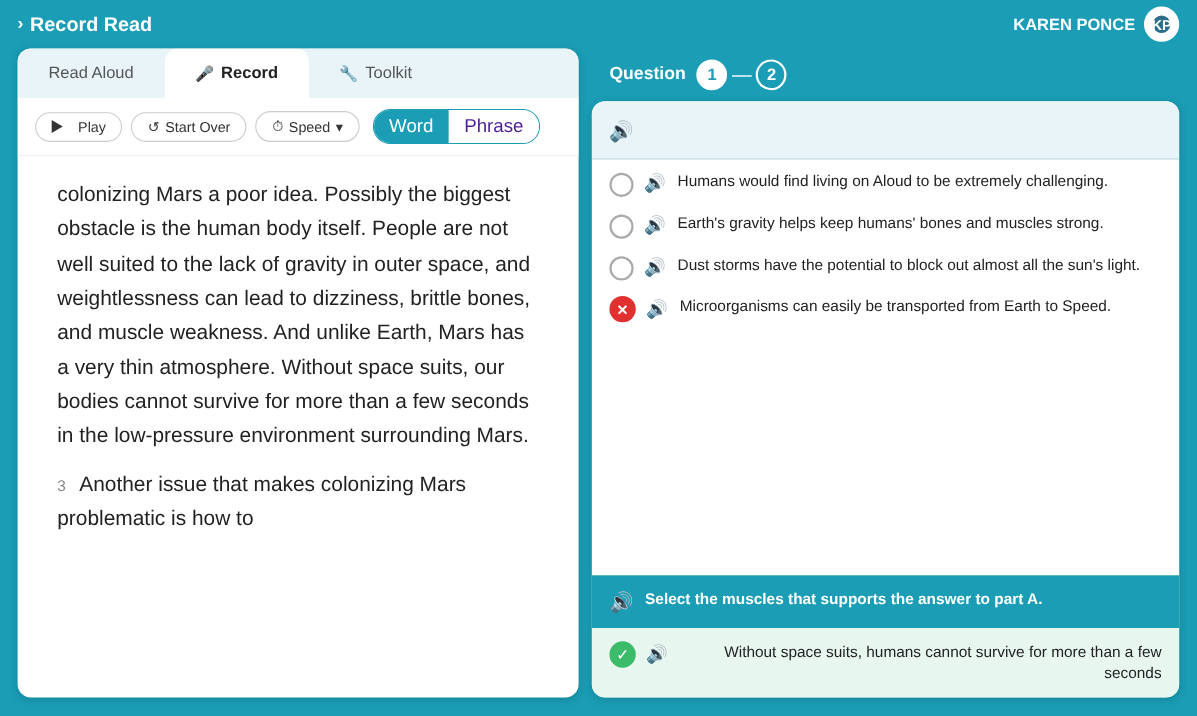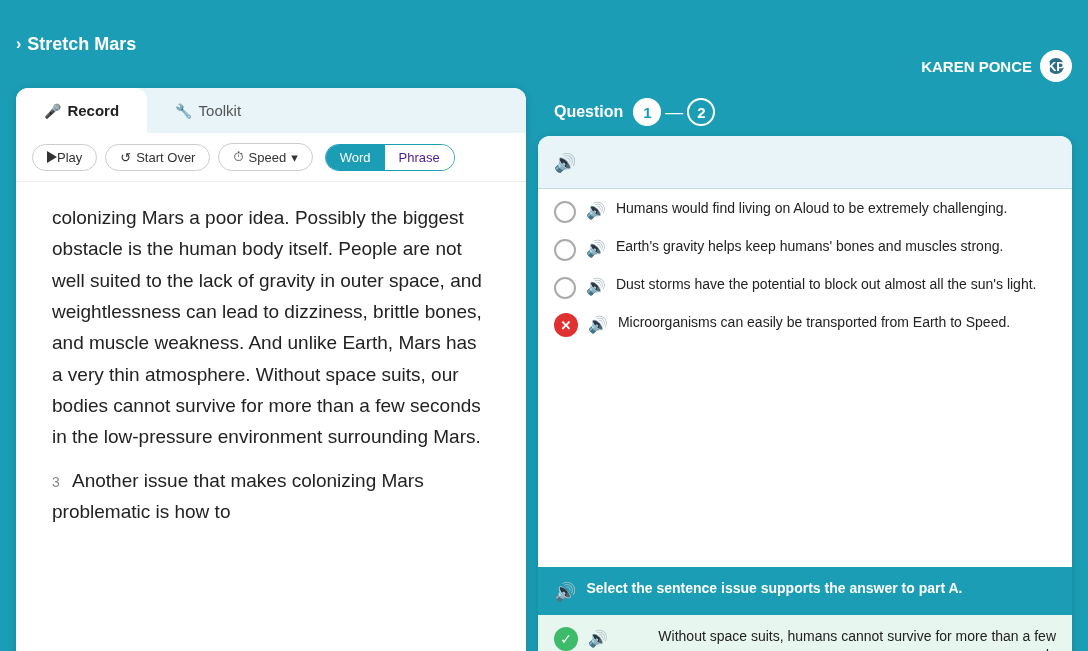--- a/index.html
+++ b/index.html
@@ -30,21 +30,20 @@
     .breadcrumb .chevron {
       margin-right: 6px;
       font-size: 16px;
     }
     .user-area {
       display: flex;
       align-items: center;
       color: #fff;
       font-weight: 700;
       font-size: 15px;
-      margin-top: 44px;
     }
     .user-avatar {
       width: 32px;
       height: 32px;
       border-radius: 50%;
       background: #2c6e8a;
       border: 8px solid #ffffff;
       margin-left: 8px;
       display: flex; align-items: center; justify-content: center;
       color: #fff; font-size: 13px; font-weight: bold;
@@ -102,21 +101,21 @@
       display: flex;
       align-items: center;
       padding: 10px 16px;
       gap: 8px;
       border-bottom: 1px solid #eee;
       background: #fff;
     }
     .btn-play {
       display: flex;
       align-items: center;
-      gap: 0;
+      gap: 14px;
       background: #fff;
       border: 1.5px solid #ccc;
       border-radius: 20px;
       padding: 5px 14px;
       font-size: 13px;
       cursor: pointer;
       color: #333;
     }
     .btn-play .play-triangle {
       width: 0;
@@ -151,21 +150,21 @@
     }
     .word-phrase-toggle {
       display: flex;
       border-radius: 20px;
       overflow: hidden;
       border: 1.5px solid #1a9db5;
       margin-left: 4px;
     }
     .word-phrase-toggle .wpt-btn {
       padding: 5px 14px;
-      font-size: 13px;
+      font-size: 17px;
       cursor: pointer;
       border: none;
     }
     .word-phrase-toggle .wpt-btn.active {
       background: #1a9db5;
       color: #fff;
     }
     .word-phrase-toggle .wpt-btn:not(.active) {
       background: #fff;
       color: #4c1d95;
@@ -366,33 +365,36 @@
       font-weight: bold;
       flex-shrink: 0;
     }
   </style>
 </head>
 <body>
 
 <div class="top-bar">
   <div class="breadcrumb">
     <span class="chevron">›</span>
-    <span>Stretch Mars</span>
+    <span>Record Read</span>
   </div>
   <div class="user-area">
     <span>KAREN PONCE</span>
     <div class="user-avatar">KP</div>
   </div>
 </div>
 
 <div class="main-content">
 
   <div class="left-panel">
 
     <div class="tabs">
+      <button class="tab">
+        <span>Read Aloud</span>
+      </button>
       <button class="tab active">
         <span class="tab-icon">🎤</span>
         <span>Record</span>
       </button>
       <button class="tab">
         <span class="tab-icon">🔧</span>
         <span>Toolkit</span>
       </button>
     </div>
 
@@ -471,21 +473,21 @@
         <div class="answer-option">
           <div class="x-icon">✕</div>
           <span class="option-speaker">🔊</span>
           <span class="option-text">Microorganisms can easily be transported from Earth to Speed.</span>
         </div>
 
       </div>
 
       <div class="part-b-section">
         <span class="speaker-icon" style="color:#fff;">🔊</span>
-        <span class="part-b-text">Select the sentence issue supports the answer to part A.</span>
+        <span class="part-b-text">Select the muscles that supports the answer to part A.</span>
       </div>
 
       <div class="part-b-answer">
         <div class="check-icon">✓</div>
         <span class="option-speaker">🔊</span>
         <span class="part-b-answer-text">Without space suits, humans cannot survive for more than a few seconds</span>
       </div>
 
     </div>
   </div>

